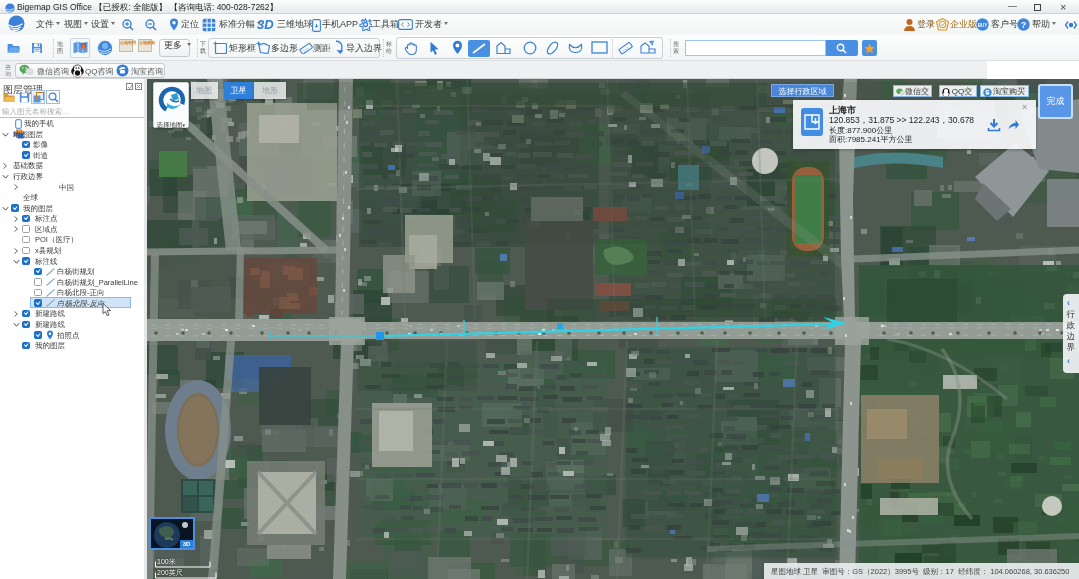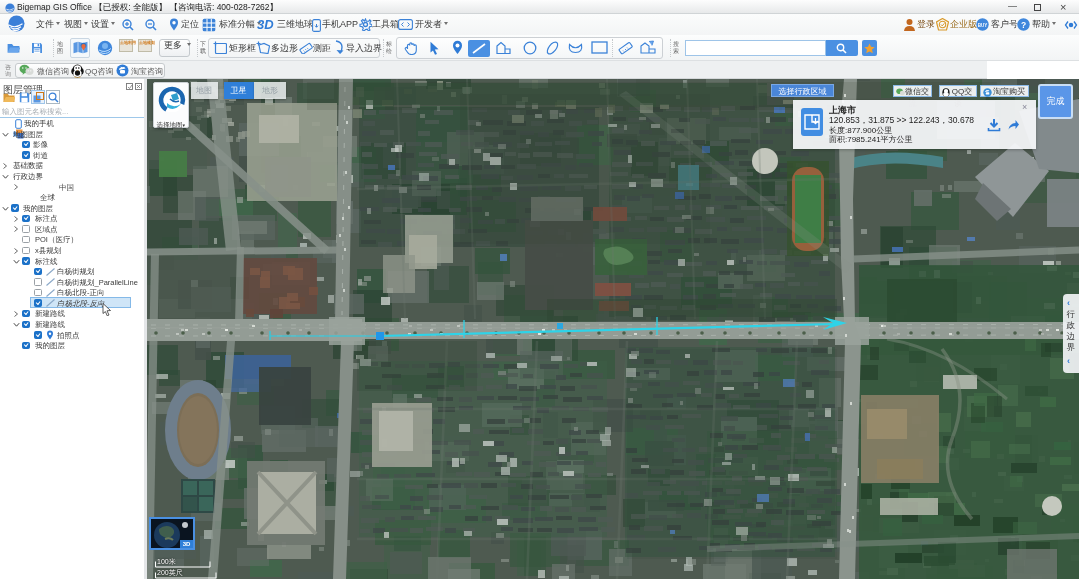--- a/index.html
+++ b/index.html
@@ -327,21 +327,21 @@
       </svg>
 <span style="position:absolute;left:13px;top:0;">行政边界</span>
 </div>
 <div class="treerow" style="top:102.5px">
 <svg class="abs" style="left:13px;top:2.5px" width="6" height="6">
         <path d="M1.5 0.5 L4.5 3 L1.5 5.5" fill="none" stroke="#666" stroke-width="1"></path>
       </svg>
 <span style="position:absolute;left:23px;top:0;margin-left:36px;">中国</span>
 </div>
 <div class="treerow" style="top:113.1px">
-<span style="position:absolute;left:23px;top:0;margin-left:17px;">全球</span>
+<span style="position:absolute;left:23px;top:0;">全球</span>
 </div>
 <div class="treerow" style="top:123.6px">
 <svg class="abs" style="left:2px;top:3px" width="7" height="6">
         <path d="M0.8 1.2 L3.5 4.2 L6.2 1.2" fill="none" stroke="#444" stroke-width="1"></path>
       </svg>
 <span class="cb cbon" style="left:11px"></span>
 <span style="position:absolute;left:23px;top:0;">我的图层</span>
 </div>
 <div class="treerow" style="top:134.2px">
 <svg class="abs" style="left:13px;top:2.5px" width="6" height="6">
@@ -2212,13 +2212,16 @@
  
  <div class="t" style="left:10px;top:478px;font-size:7px;color:#fff;text-shadow:0 0 2px #000">100米</div>
  <svg class="abs" style="left:8px;top:482px" width="56" height="7">
       <path d="M0.5 0.5 V6 H55 V0.5" stroke="#fff" stroke-width="1" fill="none"></path>
     </svg>
  <div class="t" style="left:10px;top:489px;font-size:7px;color:#fff;text-shadow:0 0 2px #000">200英尺</div>
  <svg class="abs" style="left:8px;top:492.5px" width="62" height="7">
       <path d="M0.5 0.5 V6 H61 V0.5" stroke="#fff" stroke-width="1" fill="none"></path>
     </svg>
  
+ <div class="abs" style="left:617px;top:484px;width:315px;height:16px;background:rgba(234,237,239,0.92)">
+  <div class="t" style="left:7px;top:4px;font-size:7.5px;color:#444">星图地球 卫星&nbsp;&nbsp;审图号：GS（2022）3995号&nbsp;&nbsp;级别：17&nbsp;&nbsp;经纬度： 104.060268, 30.636250</div>
+ </div>
 </div>
 
 </body></html>

